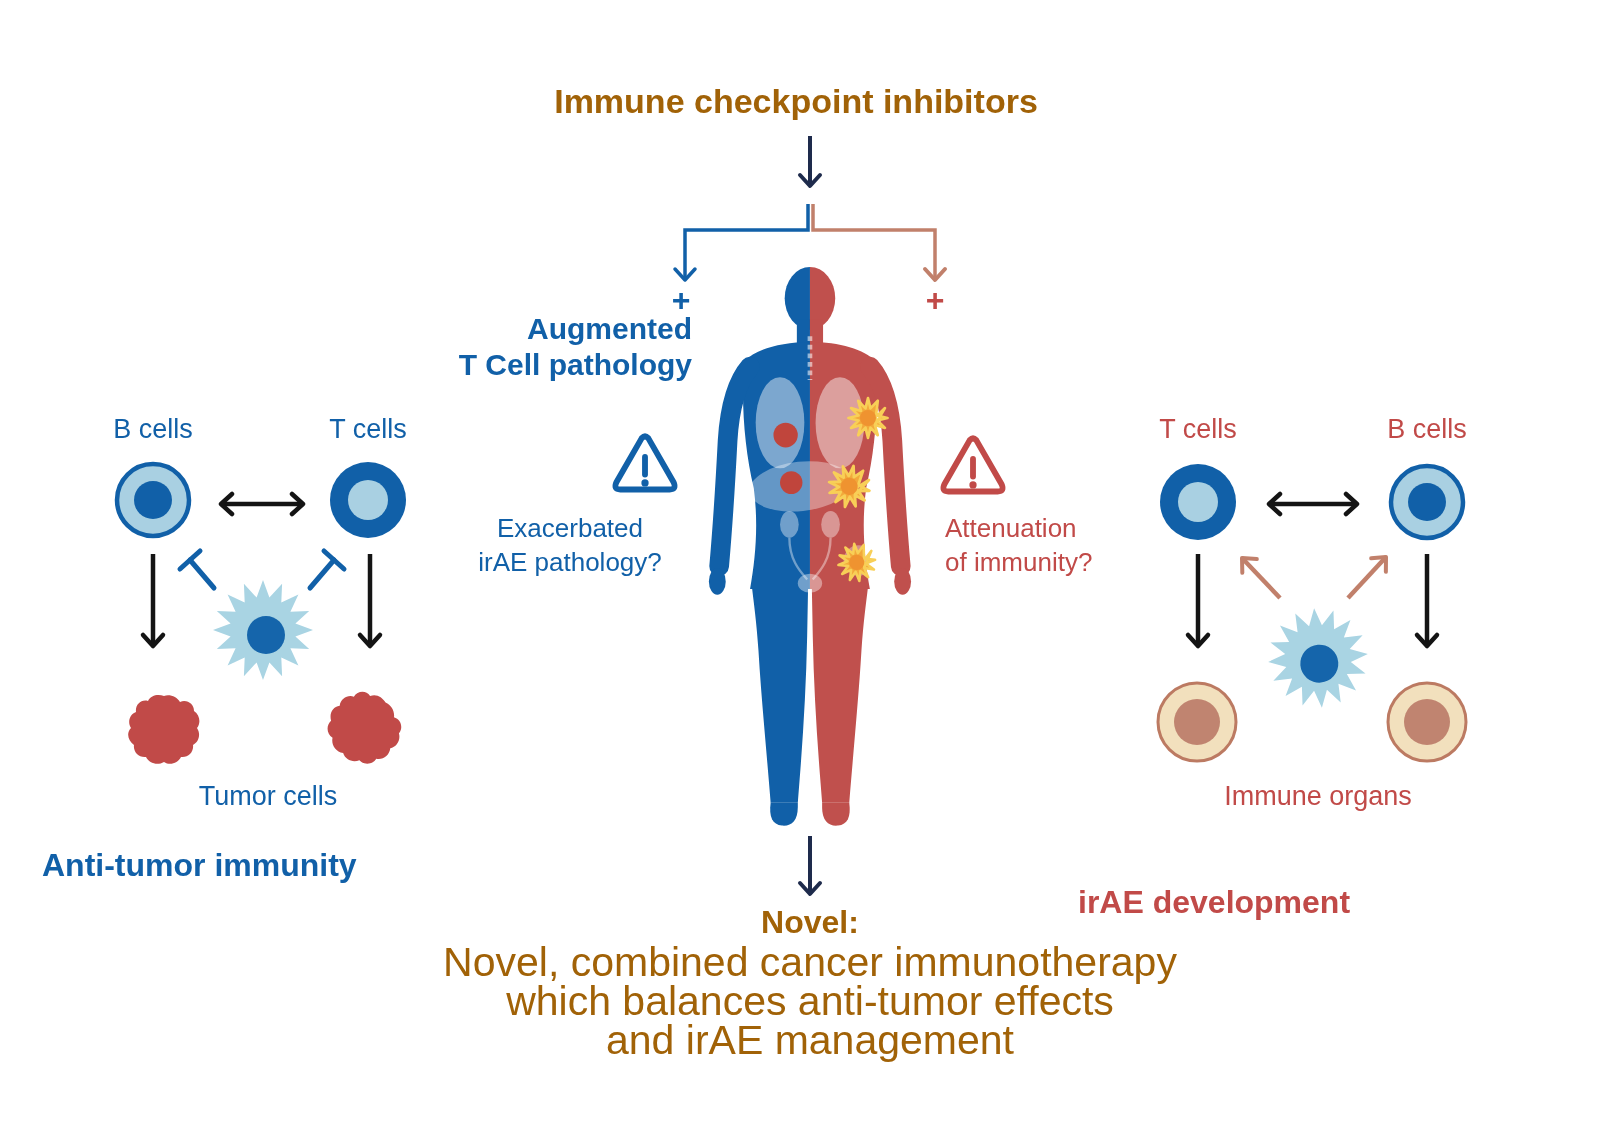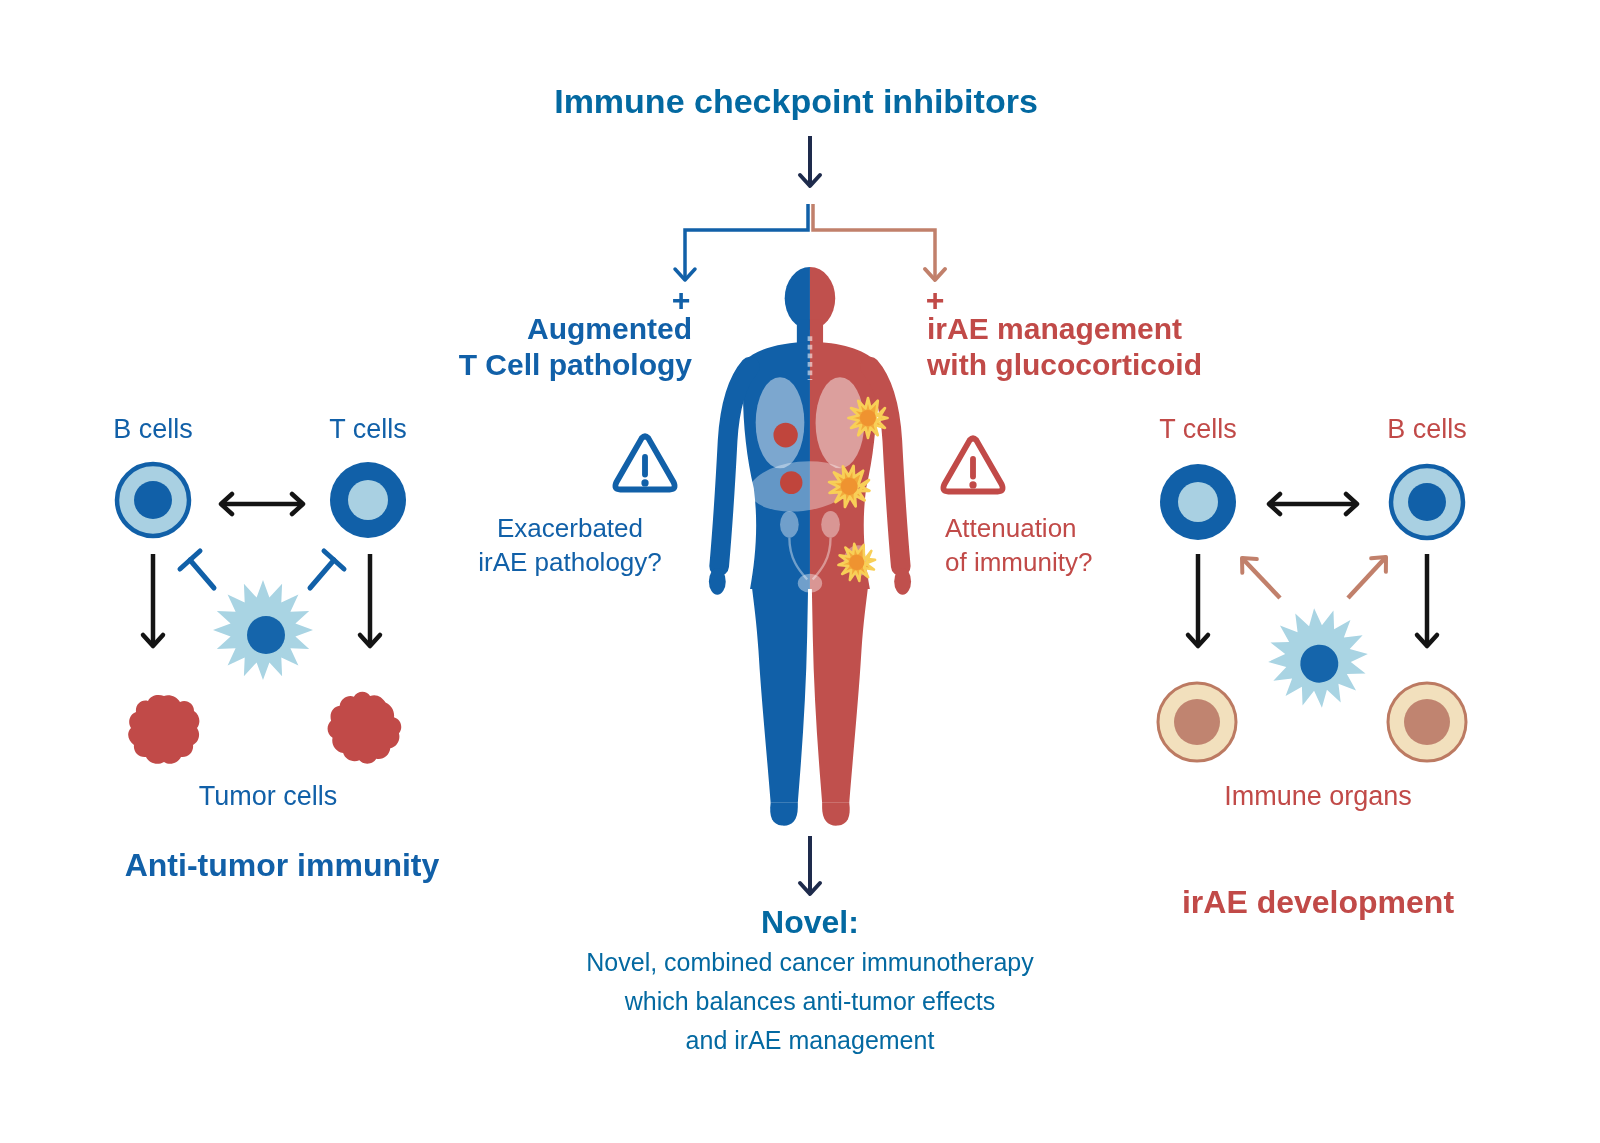--- a/index.html
+++ b/index.html
@@ -1,30 +1,30 @@
 <!DOCTYPE html>
 <html><head>
 <meta charset="utf-8">
 <style>
   html,body{margin:0;padding:0;background:#fff;}
   .canvas{position:relative;width:1600px;height:1143px;background:#ffffff;overflow:hidden;
           font-family:"Liberation Sans","DejaVu Sans",sans-serif;}
   svg.gfx{position:absolute;left:0;top:0;width:1600px;height:1143px;}
   .t{position:absolute;white-space:pre-line;}
-  .navy{color:#0369a1;}
+  .navy{color:#a16207;}
   .blue{color:#1160a8;}
   .red{color:#c14a48;}
   .title{font-size:34px;font-weight:700;text-align:center;}
   .plus{font-size:32px;font-weight:700;text-align:center;}
   .branch-label{font-size:30px;font-weight:700;line-height:36px;}
   .cell-label{font-size:27px;font-weight:500;text-align:center;}
   .warn-label{font-size:26px;line-height:34px;font-weight:500;}
-  .outcome{font-size:32px;font-weight:700;text-align:center;}
+  .outcome{font-size:32px;font-weight:700;text-align:left;}
   .goal-head{font-size:32px;font-weight:700;text-align:center;}
-  .goal-body{font-size:25px;line-height:39px;text-align:center;}
+  .goal-body{font-size:41px;line-height:39px;text-align:center;}
 </style>
 </head>
 <body>
 
 <div class="canvas">
 
   <svg class="gfx" viewBox="0 0 1600 1143">
     <defs>
       <clipPath id="clipL">
           <rect x="-10" y="-10" width="120" height="640"></rect>
@@ -159,22 +159,20 @@
     <line x1="810" y1="836" x2="810" y2="894" stroke="#1e2b4c" stroke-width="4" marker-end="url(#mNavy)"></line>
   </svg>
 
   <div class="t title navy" style="left:396px;top:82px;width:800px;">Immune checkpoint inhibitors</div>
 
   <div class="t plus blue" style="left:651px;top:282px;width:60px;">+</div>
   <div class="t branch-label blue" style="left:340px;top:311px;width:352px;text-align:right;">Augmented
 T Cell pathology</div>
 
   <div class="t plus red" style="left:905px;top:282px;width:60px;">+</div>
-  <div class="t branch-label red" style="left:927px;top:311px;width:380px;text-align:left;">irAE management
-with glucocorticoid</div>
 
   <div class="t warn-label red" style="left:945px;top:511px;width:260px;text-align:left;">Attenuation
 of immunity?</div>
   <div class="t warn-label blue" style="left:450px;top:511px;width:240px;text-align:center;">Exacerbated
 irAE pathology?</div>
 
   <div class="t cell-label blue" style="left:83px;top:414px;width:140px;">B cells</div>
   <div class="t cell-label blue" style="left:298px;top:414px;width:140px;">T cells</div>
   <div class="t cell-label blue" style="left:178px;top:781px;width:180px;">Tumor cells</div>
   <div class="t outcome blue" style="left:42px;top:847px;width:480px;">Anti-tumor immunity</div>

